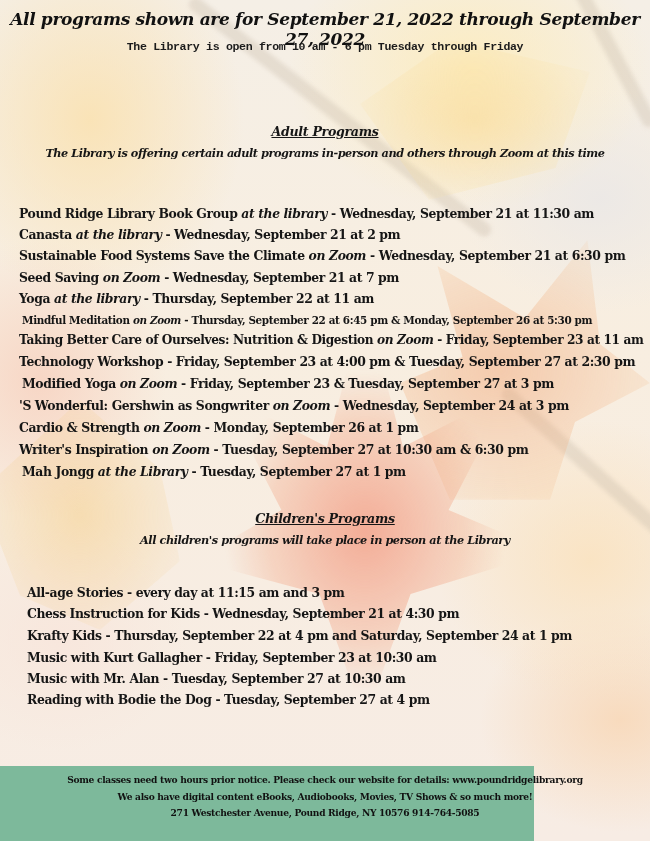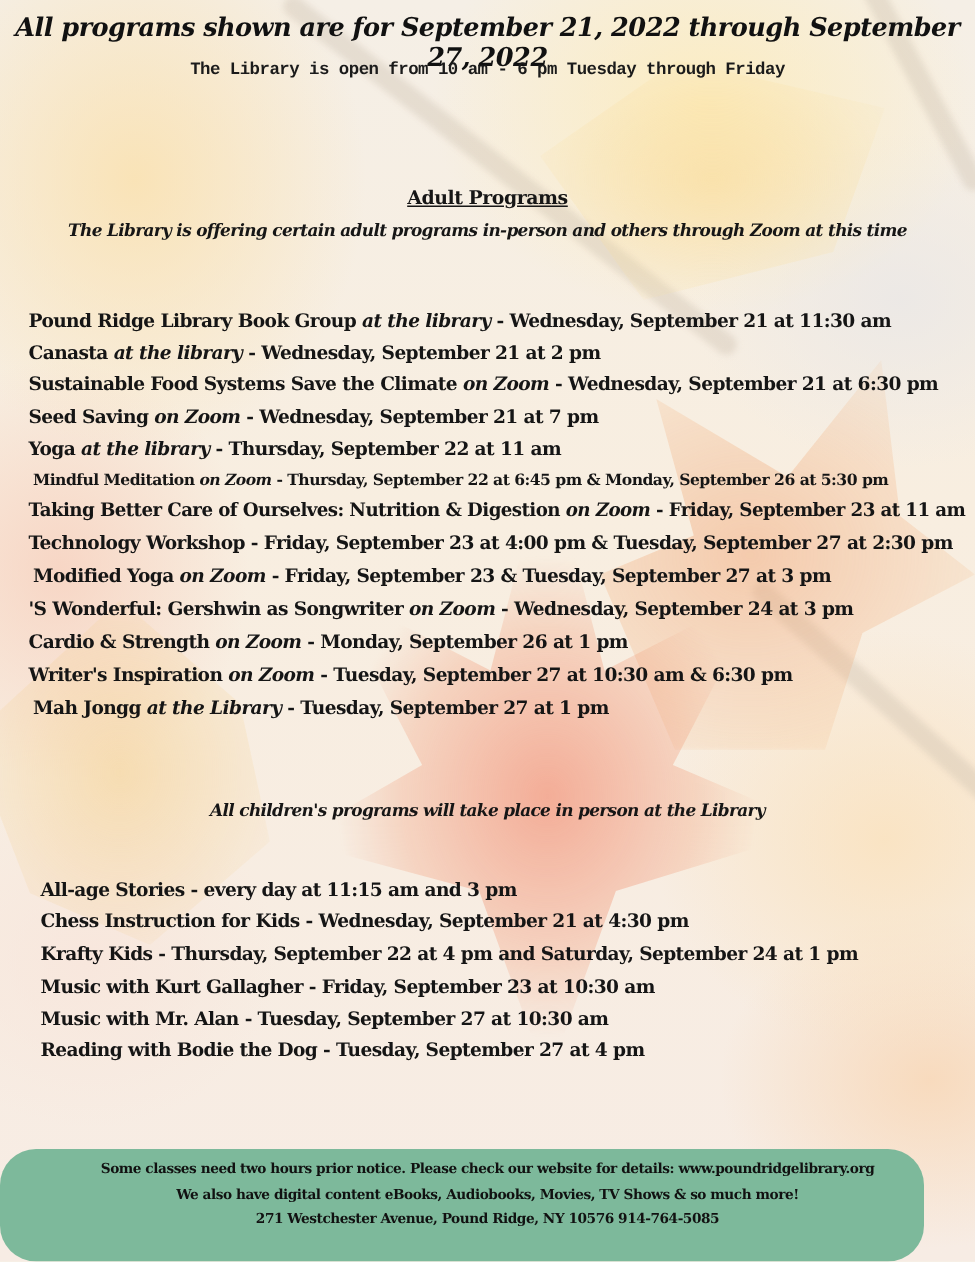--- a/index.html
+++ b/index.html
@@ -61,39 +61,38 @@
       position: absolute; top: 9px; left: 0; width: 650px; text-align: center;
       font-family: "DejaVu Serif", serif; font-style: italic; font-weight: bold;
       font-size: 17.2px; letter-spacing: -0.35px; color: #111;
     }
     .hours-line {
       position: absolute; left: 0; width: 650px; text-align: center;
       font-size: 11.6px; font-weight: bold; letter-spacing: -0.35px; color: #1b1b1b;
     }
     .section-title {
       position: absolute; left: 0; width: 650px; text-align: center;
-      font-size: 12.6px; font-weight: bold; text-decoration: underline; letter-spacing: -0.3px;
+      font-size: 12.6px; font-weight: bold; text-decoration: underline; letter-spacing: -0.3px; font-style: italic;
     }
     .section-sub {
       position: absolute; left: 0; width: 650px; text-align: center;
       font-size: 11.4px; font-style: italic; font-weight: bold; letter-spacing: -0.45px;
     }
     .program-list { position: absolute; left: 0; width: 650px; list-style: none; }
     .program {
       position: absolute; white-space: nowrap;
       font-size: 12.4px; font-weight: bold; letter-spacing: -0.4px; color: #151515;
     }
     .program .venue { font-style: italic; }
     .program.small { font-size: 10.4px; letter-spacing: -0.35px; }
 
     
     .footer {
-      position: absolute; left: 0; top: 766px; width: 616px; height: 75px;
+      position: absolute; left: 0; top: 766px; width: 534px; height: 75px;
       background: #7db99b;
-      border-radius: 24px;
     }
     .footer-line {
       position: absolute; left: 0; width: 650px; text-align: center;
       font-size: 9.2px; font-weight: bold; letter-spacing: -0.3px; color: #111;
     }
   </style>
 </head>
 <body>
 
 <div class="bg">
@@ -123,20 +122,21 @@
     <li class="program small" style="left:22px; top:314px;"><span>Mindful Meditation </span><span class="venue">on Zoom</span><span> - Thursday, September 22 at 6:45 pm  &amp; Monday, September  26  at 5:30 pm</span></li>
     <li class="program" style="left: 19px; top: 332px; transform-origin: left top; transform: scaleX(0.981);"><span>Taking Better Care  of Ourselves: Nutrition &amp; Digestion </span><span class="venue">on Zoom</span><span> - Friday, September 23 at 11 am</span></li>
     <li class="program" style="left:19px; top:354px;"><span>Technology Workshop</span><span class="venue"></span><span> - Friday, September 23 at 4:00 pm  &amp; Tuesday, September 27 at 2:30 pm</span></li>
     <li class="program" style="left:22px; top:376px;"><span>Modified Yoga </span><span class="venue">on Zoom</span><span> - Friday, September 23 &amp; Tuesday, September 27 at 3 pm</span></li>
     <li class="program" style="left:19px; top:398px;"><span>'S Wonderful: Gershwin as Songwriter </span><span class="venue">on Zoom</span><span> - Wednesday, September 24 at 3 pm</span></li>
     <li class="program" style="left:19px; top:420px;"><span>Cardio &amp; Strength </span><span class="venue">on Zoom</span><span> - Monday, September 26 at 1 pm</span></li>
     <li class="program" style="left:19px; top:442px;"><span>Writer's Inspiration </span><span class="venue">on Zoom</span><span> - Tuesday, September 27 at 10:30 am &amp; 6:30 pm</span></li>
     <li class="program" style="left:22px; top:464px;"><span>Mah Jongg </span><span class="venue">at the Library</span><span> - Tuesday, September 27 at 1 pm</span></li>
   </ul>
 
+  <div class="section-title" style="top:511px;">Children's Programs</div>
   <div class="section-sub" style="top: 533px; transform-origin: center top; transform: scaleX(0.991);">All children's programs will take place in person at the Library</div>
 
   <ul class="program-list">
     <li class="program" style="left:27px; top:585px;">All-age Stories  - every day at 11:15 am and 3 pm</li>
     <li class="program" style="left:27px; top:606px;">Chess Instruction for Kids  -  Wednesday, September 21 at 4:30 pm</li>
     <li class="program" style="left:27px; top:628px;">Krafty Kids - Thursday, September 22 at 4 pm and Saturday, September 24 at 1 pm</li>
     <li class="program" style="left:27px; top:650px;">Music with Kurt Gallagher - Friday, September 23 at 10:30 am</li>
     <li class="program" style="left:27px; top:671px;">Music with Mr. Alan - Tuesday, September 27 at 10:30 am</li>
     <li class="program" style="left:27px; top:692px;">Reading with Bodie the Dog  - Tuesday, September 27 at 4 pm</li>
   </ul>

